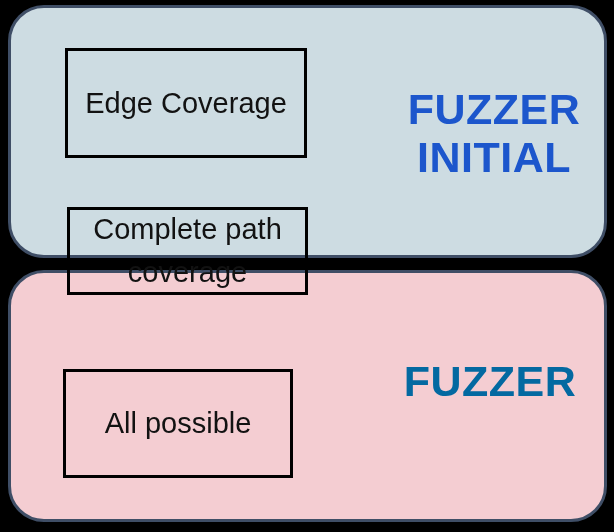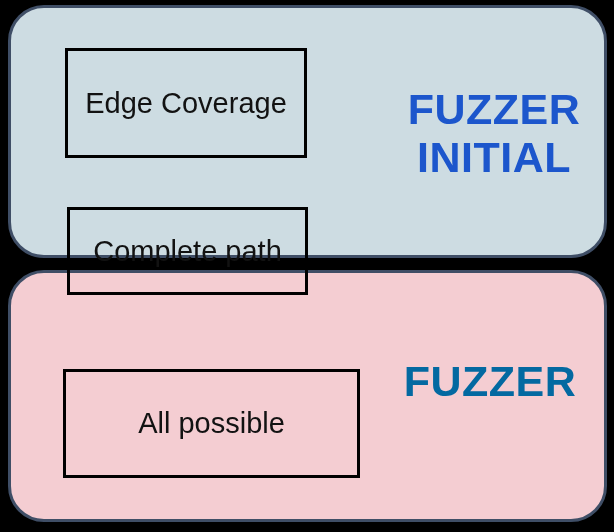--- a/index.html
+++ b/index.html
@@ -81,21 +81,21 @@
   }
   #box-complete-path-coverage {
     left: 67px;
     top: 207px;
     width: 241px;
     height: 88px;
   }
   #box-all-possible-states {
     left: 63px;
     top: 369px;
-    width: 297px;
+    width: 230px;
     height: 109px;
   }
 </style>
 </head>
 <body>
 
 <div id="canvas">
 
   <div class="region" id="region-initial-corpus"></div>
 
@@ -109,19 +109,20 @@
   <div class="region-title" id="title-fuzzer">
     <div>FUZZER</div>
   </div>
 
   <div class="concept-box" id="box-edge-coverage">
     <div>Edge Coverage</div>
   </div>
 
   <div class="concept-box" id="box-complete-path-coverage">
     <div>Complete path</div>
+    <div>coverage</div>
   </div>
 
   <div class="concept-box" id="box-all-possible-states">
     <div>All possible</div>
   </div>
 
 </div>
 
 </body></html>

